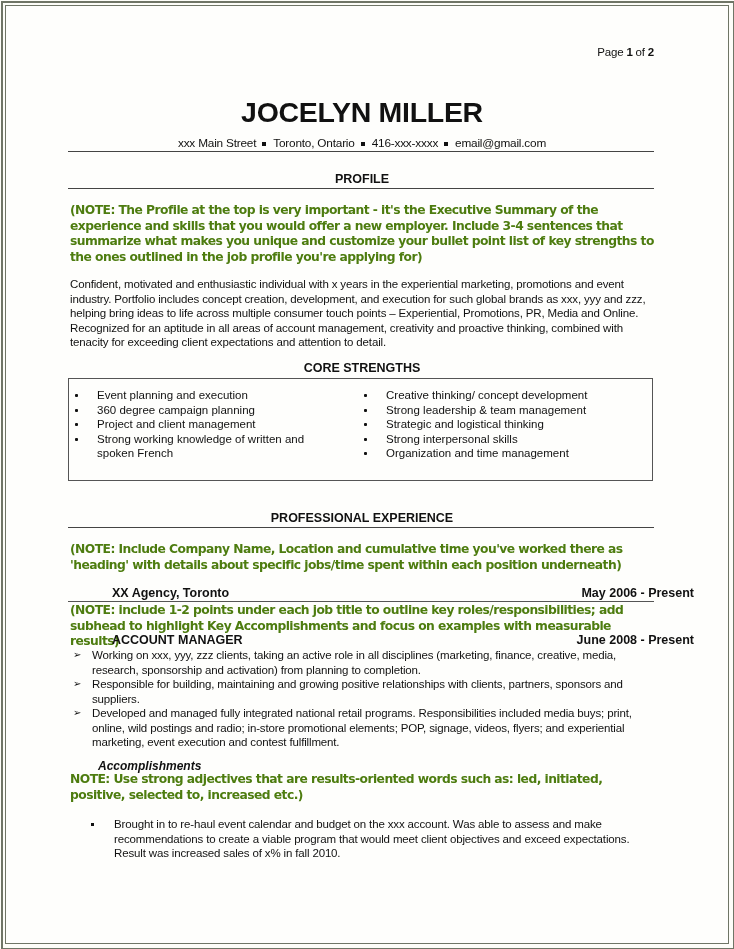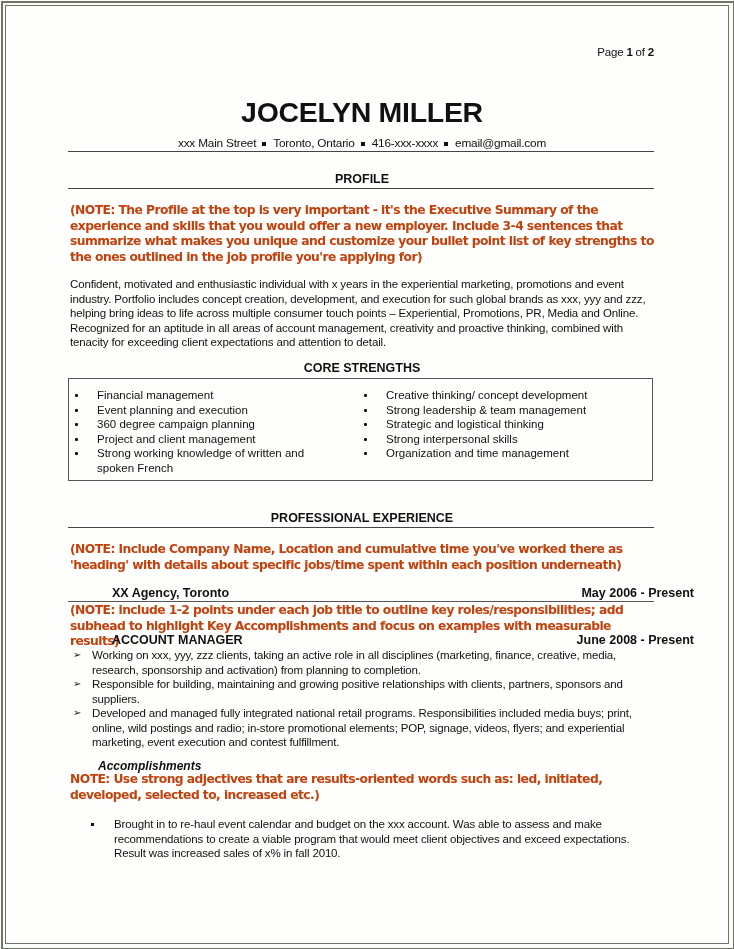--- a/index.html
+++ b/index.html
@@ -38,21 +38,21 @@
   .rule-contact {
     position: absolute; left: -2px; width: 586px; top: 151px; height: 0; border-top: 1px solid #444;
   }
   .sec-h {
     position: absolute; left: 0; width: 584px; text-align: center;
     font-weight: bold; font-size: 12.5px;
   }
   .sec-rule { position: absolute; left: -2px; width: 586px; height: 0; border-top: 1px solid #444; }
   .note {
     position: absolute; left: 0; width: 590px;
-    color: #c2410c; font-weight: bold; font-size: 12.3px; line-height: 15.5px;
+    color: #4d7c0f; font-weight: bold; font-size: 12.3px; line-height: 15.5px;
     font-family: "DejaVu Sans", sans-serif; letter-spacing: -0.55px; font-weight: normal;
   }
   .note span { font-weight: bold; }
   .body-text {
     position: absolute; left: 0; width: 584px;
     font-size: 11.5px; line-height: 14.5px; letter-spacing: -0.15px;
   }
   .strengths-box {
     position: absolute; left: -2px; top: 378px; width: 583px; height: 101px;
     border: 1px solid #555;
@@ -98,21 +98,20 @@
   <div class="rule-contact"></div>
 
   <div class="sec-h" style="top:172px;">PROFILE</div>
   <div class="sec-rule" style="top:188px;"></div>
   <div class="note" style="top:203px;"><span>(NOTE:  The Profile at the top is very important - it's the Executive Summary of the experience and skills that you would offer a new employer.  Include 3-4 sentences that summarize what makes you unique and customize your bullet point list of key strengths to the ones outlined in the job profile you're applying for)</span></div>
   <div class="body-text" style="top:277px;">Confident, motivated and enthusiastic individual with x years in the experiential marketing, promotions and event industry. Portfolio includes concept creation, development, and execution for such global brands as xxx, yyy and zzz, helping bring ideas to life across multiple consumer touch points – Experiential, Promotions, PR, Media and Online.  Recognized for an aptitude in all areas of account management, creativity and proactive thinking, combined with tenacity for exceeding client expectations and attention to detail.</div>
 
   <div class="sec-h" style="top:361px;">CORE STRENGTHS</div>
   <div class="strengths-box">
     <ul class="col left">
-      <li><span class="b"></span><span>Financial management</span></li>
       <li><span class="b"></span><span>Event planning and execution</span></li>
       <li><span class="b"></span><span>360 degree campaign planning</span></li>
       <li><span class="b"></span><span>Project and client management</span></li>
       <li><span class="b"></span><span>Strong working knowledge of written and spoken French</span></li>
     </ul>
     <ul class="col right">
       <li><span class="b"></span><span>Creative thinking/ concept development</span></li>
       <li><span class="b"></span><span>Strong leadership &amp; team management</span></li>
       <li><span class="b"></span><span>Strategic and logistical thinking</span></li>
       <li><span class="b"></span><span>Strong interpersonal skills</span></li>
@@ -135,18 +134,18 @@
     <span>June 2008 - Present</span>
   </div>
 
   <ul class="resp">
     <li><span class="arr">➢</span><span>Working on xxx, yyy, zzz clients, taking an active role in all disciplines (marketing, finance, creative, media, research, sponsorship and activation) from planning to completion.</span></li>
     <li><span class="arr">➢</span><span>Responsible for building, maintaining and growing positive relationships with clients, partners, sponsors and suppliers.</span></li>
     <li><span class="arr">➢</span><span>Developed and managed fully integrated national retail programs.  Responsibilities included media buys; print, online, wild postings and radio; in-store promotional elements; POP, signage, videos, flyers; and experiential marketing, event execution and contest fulfillment.</span></li>
   </ul>
 
   <div class="acc-title">Accomplishments</div>
-  <div class="note" style="top:772px;"><span>NOTE:  Use strong adjectives that are results-oriented words such as: led, initiated, developed, selected to, increased etc.)</span></div>
+  <div class="note" style="top:772px;"><span>NOTE:  Use strong adjectives that are results-oriented words such as: led, initiated, positive, selected to, increased etc.)</span></div>
 
   <ul class="ach">
     <li><span class="b"></span><span>Brought in to re-haul event calendar and budget on the xxx account. Was able to assess and make recommendations to create a viable program that would meet client objectives and exceed expectations. Result was increased sales of x% in fall 2010.</span></li>
   </ul>
 </div>
 
 </body></html>

